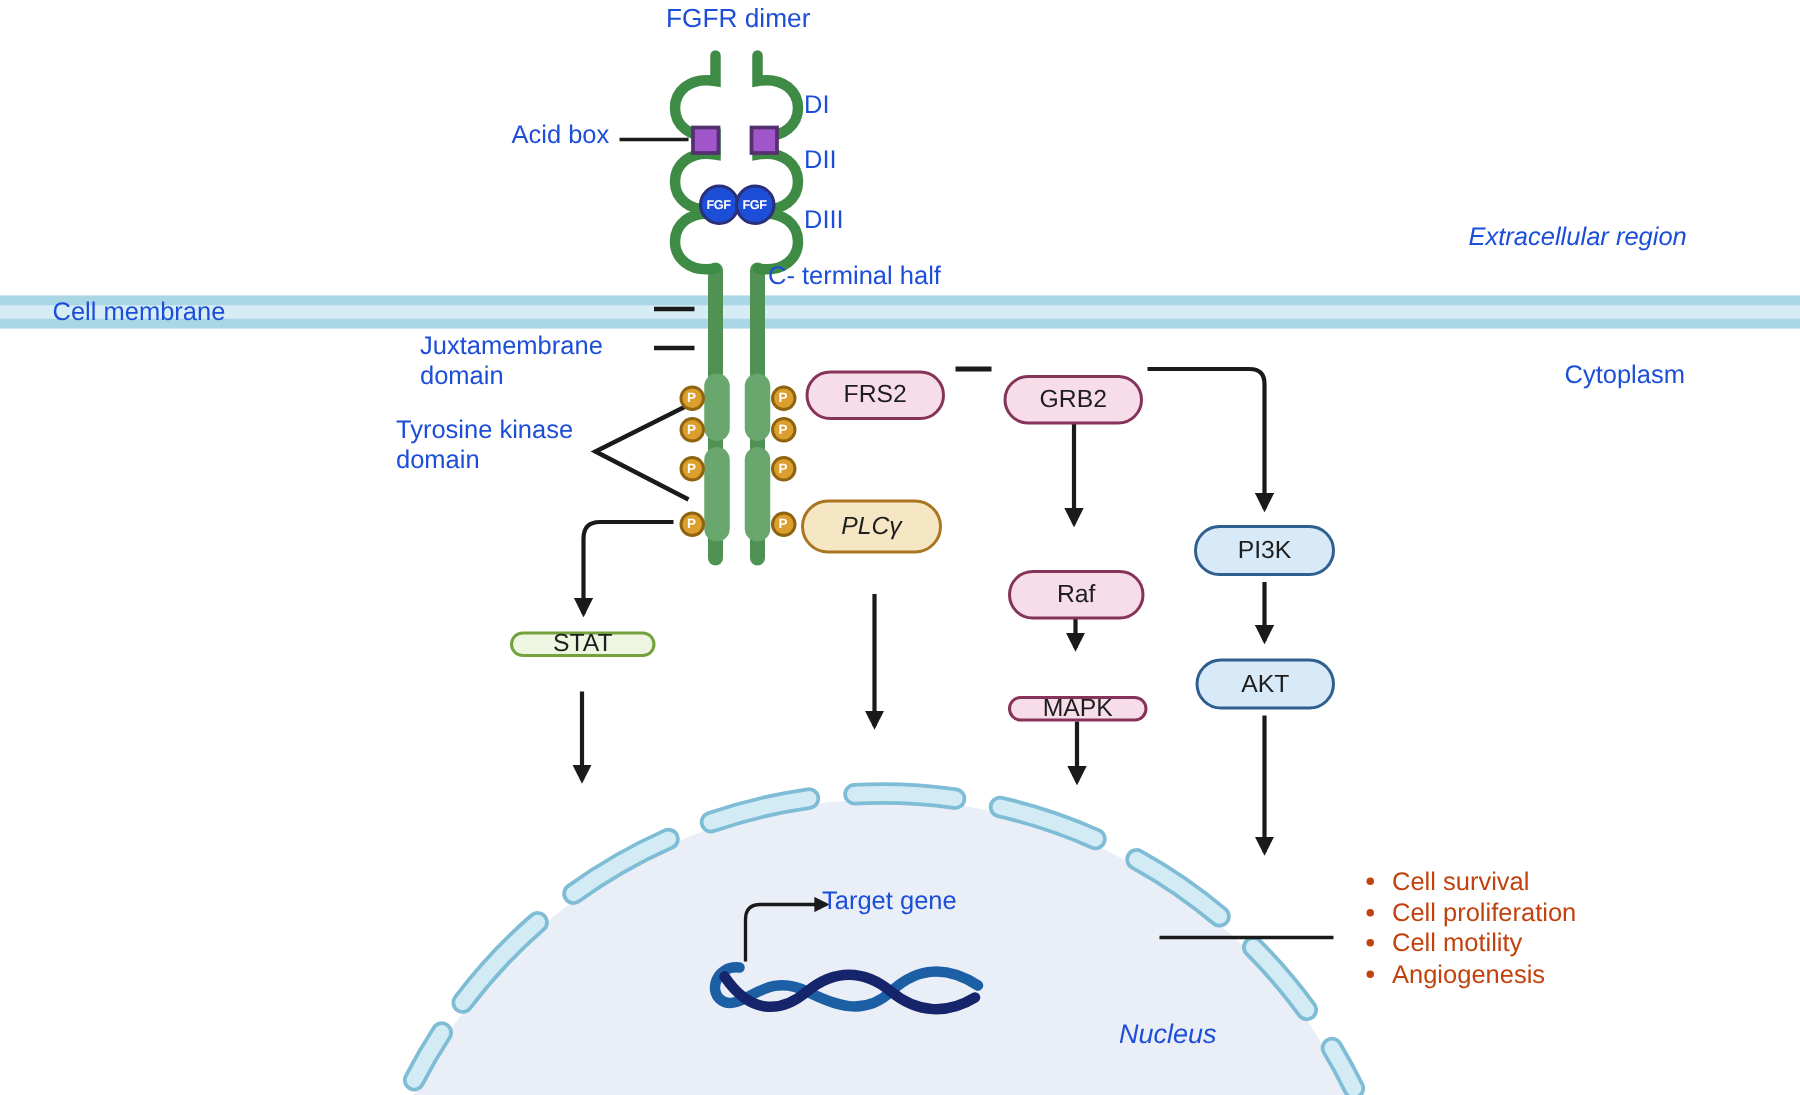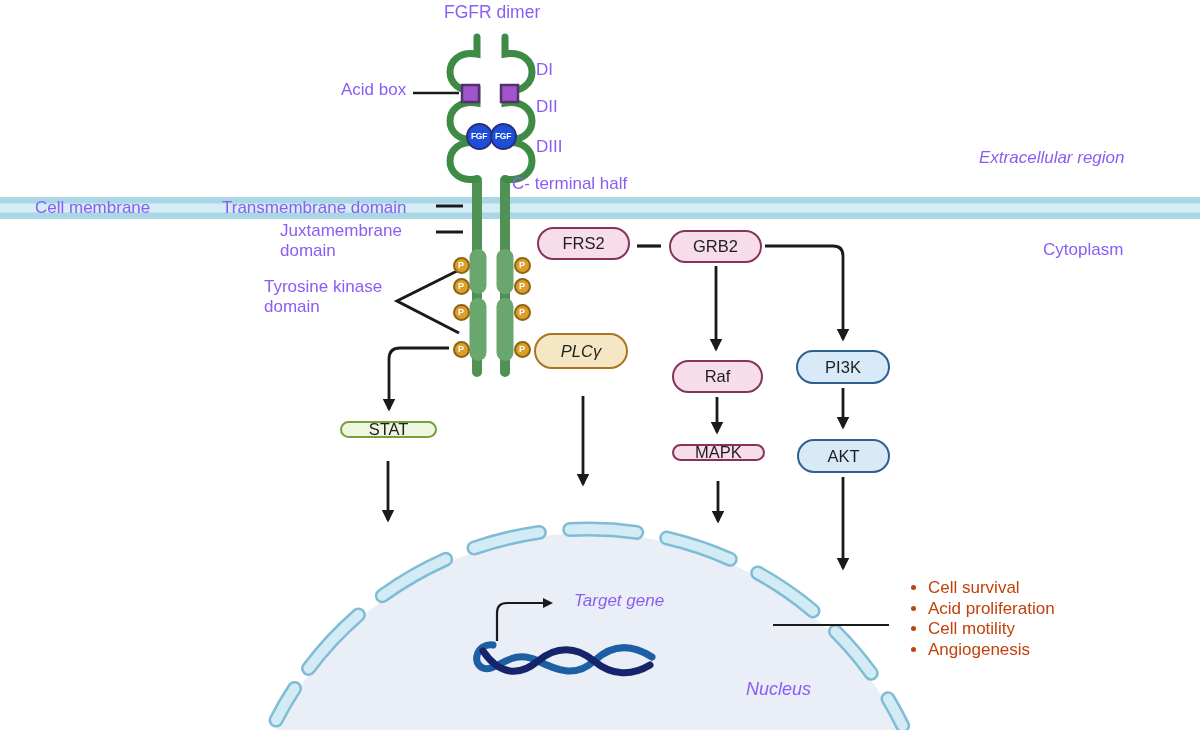--- a/index.html
+++ b/index.html
@@ -2,30 +2,30 @@
 <html><head>
 <meta charset="utf-8">
 <style>
   html,body { margin:0; padding:0; background:#ffffff; }
   .canvas {
     position:relative; width:1200px; height:730px; background:#ffffff;
     font-family:"Liberation Sans", sans-serif; color:#161616; overflow:hidden;
   }
   svg.art { position:absolute; left:0; top:0; z-index:1; }
 
-  .lbl { position:absolute; z-index:3; font-size:17px; line-height:20px; white-space:nowrap; color:#8b5cf6; }
+  .lbl { position:absolute; z-index:3; font-size:17px; line-height:20px; white-space:nowrap; color:#1d4ed8; }
   .lbl.two-line { white-space:normal; }
   .title { font-size:17.5px; }
 
   .node {
     position:absolute; z-index:4; display:flex; align-items:center; justify-content:center;
     font-size:16.5px; color:#1e1e1e; border-radius:18px; box-sizing:border-box;
     border:2.5px solid #000;
   }
-  .node.pink  { background:#f7dcea; border-color:#86335a; }
+  .node.pink  { background:#f7dcea; border-color:#86335a;margin-top:20px; }
   .node.blue  { background:#d8eaf8; border-color:#2f5f8e; }
   .node.tan   { background:#f6e7c4; border-color:#ab7420; }
   .node.green { background:#eef6e1; border-color:#73a23c; }
 
   .p-circle {
     position:absolute; z-index:5; width:17px; height:17px; border-radius:50%;
     background:#dc9e2d; border:2px solid #8f6410; color:#ffffff;
     font-size:9px; font-weight:bold; display:flex; align-items:center; justify-content:center;
     box-sizing:border-box;
   }
@@ -136,36 +136,35 @@
   <div class="lbl title" style="left:444px; top:2px;">FGFR dimer</div>
 
   <div class="lbl" style="left:536px; top:60px;">DI</div>
   <div class="lbl" style="left:536px; top:97px;">DII</div>
   <div class="lbl" style="left:536px; top:137px;">DIII</div>
   <div class="lbl" style="left:512px; top:174px;">C- terminal half</div>
 
   <div class="lbl" style="left:341px; top:80px;">Acid box</div>
 
   <div class="lbl" style="left:35px;  top:198px;">Cell membrane</div>
-  <div class="lbl" style="left:222px; top:198px;">Transmembrane domain</div>
 
   <div class="lbl two-line juxta-block" style="left:280px; top:221px; width:152px;">
     <div>Juxtamembrane</div>
     <div>domain</div>
   </div>
 
   <div class="lbl two-line" style="left:264px; top:277px;">
     <div>Tyrosine kinase</div>
     <div>domain</div>
   </div>
 
   <div class="lbl" style="left:979px;  top:148px;font-style:italic;">Extracellular region</div>
   <div class="lbl" style="left:1043px; top:240px;">Cytoplasm</div>
   <div class="lbl" style="left:746px;  top:679px; font-size:18px;font-style:italic;">Nucleus</div>
-  <div class="lbl" style="left:574px;  top:591px;font-style:italic;">Target gene</div>
+  <div class="lbl" style="left:548px;  top:591px;">Target gene</div>
 
   <div class="fgf-circle" style="left:465.5px; top:122.5px;">FGF</div>
   <div class="fgf-circle" style="left:489.5px; top:122.5px;">FGF</div>
 
   <div class="p-circle" style="left:452.5px; top:256.5px;">P</div>
   <div class="p-circle" style="left:452.5px; top:277.5px;">P</div>
   <div class="p-circle" style="left:452.5px; top:303.5px;">P</div>
   <div class="p-circle" style="left:452.5px; top:340.5px;">P</div>
   <div class="p-circle" style="left:513.5px; top:256.5px;">P</div>
   <div class="p-circle" style="left:513.5px; top:277.5px;">P</div>
@@ -176,18 +175,18 @@
   <div class="node pink" style="left:669px; top:230px; width:93px; height:33px;">GRB2</div>
   <div class="node tan" style="left:534px; top:333px; width:94px; height:36px;font-style:italic;">PLCγ</div>
   <div class="node pink" style="left:672px; top:360px; width:91px; height:33px;">Raf</div>
   <div class="node pink" style="left:672px; top:444px; width:93px; height:17px;">MAPK</div>
   <div class="node blue" style="left:796px; top:350px; width:94px; height:34px;">PI3K</div>
   <div class="node blue" style="left:797px; top:439px; width:93px; height:34px;">AKT</div>
   <div class="node green" style="left:340px; top:421px; width:97px; height:17px;">STAT</div>
 
   <ul class="outputs" style="left:906px; top:578px; position:absolute;">
     <li>Cell survival</li>
-    <li>Acid proliferation</li>
+    <li>Cell proliferation</li>
     <li>Cell motility</li>
     <li>Angiogenesis</li>
   </ul>
 
 </div>
 
 </body></html>

